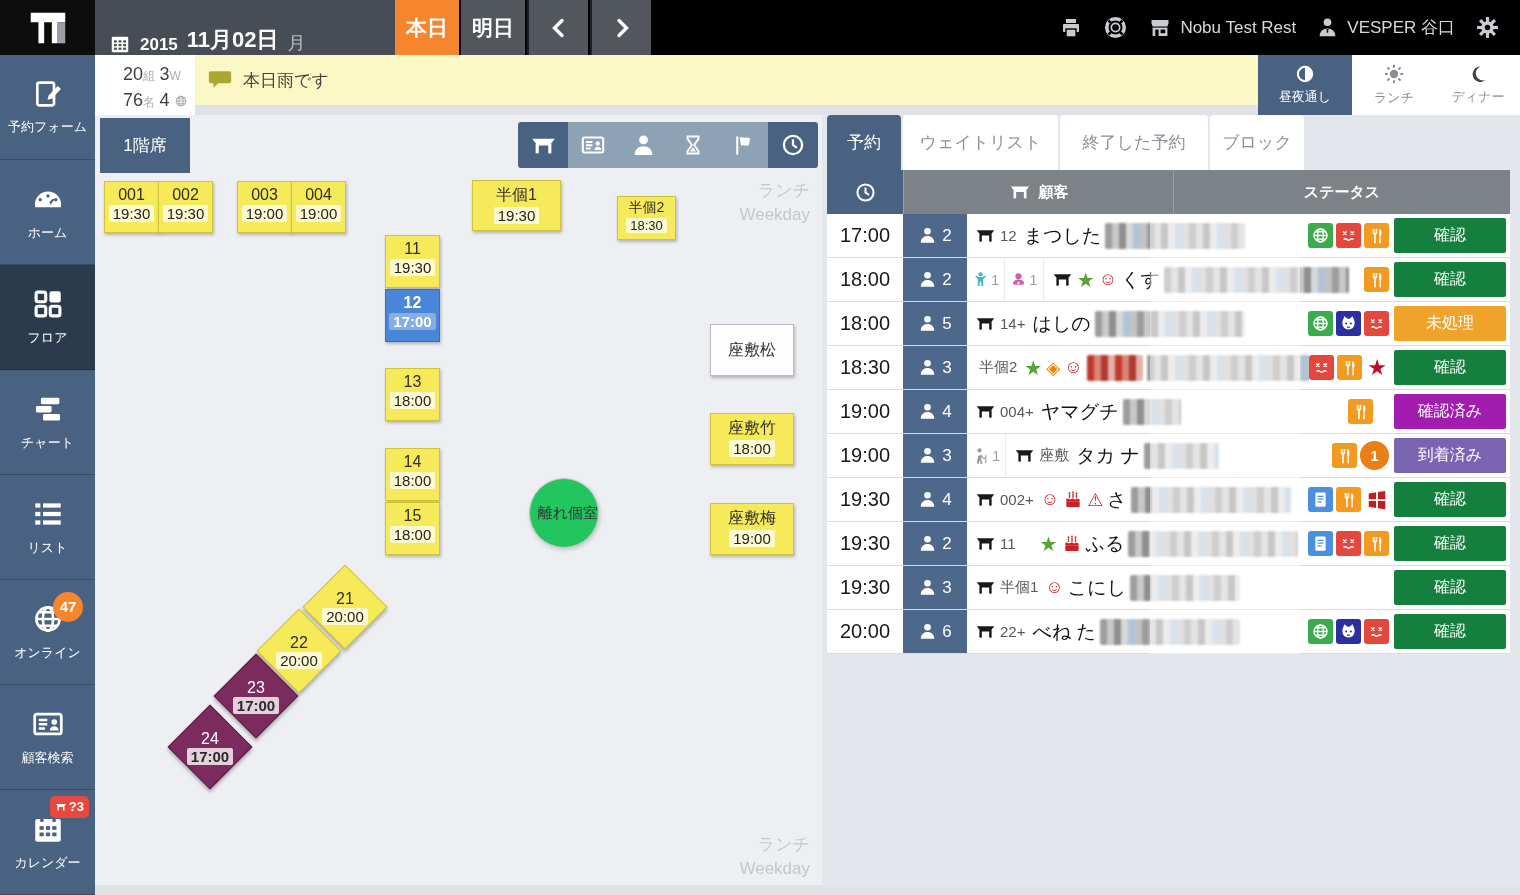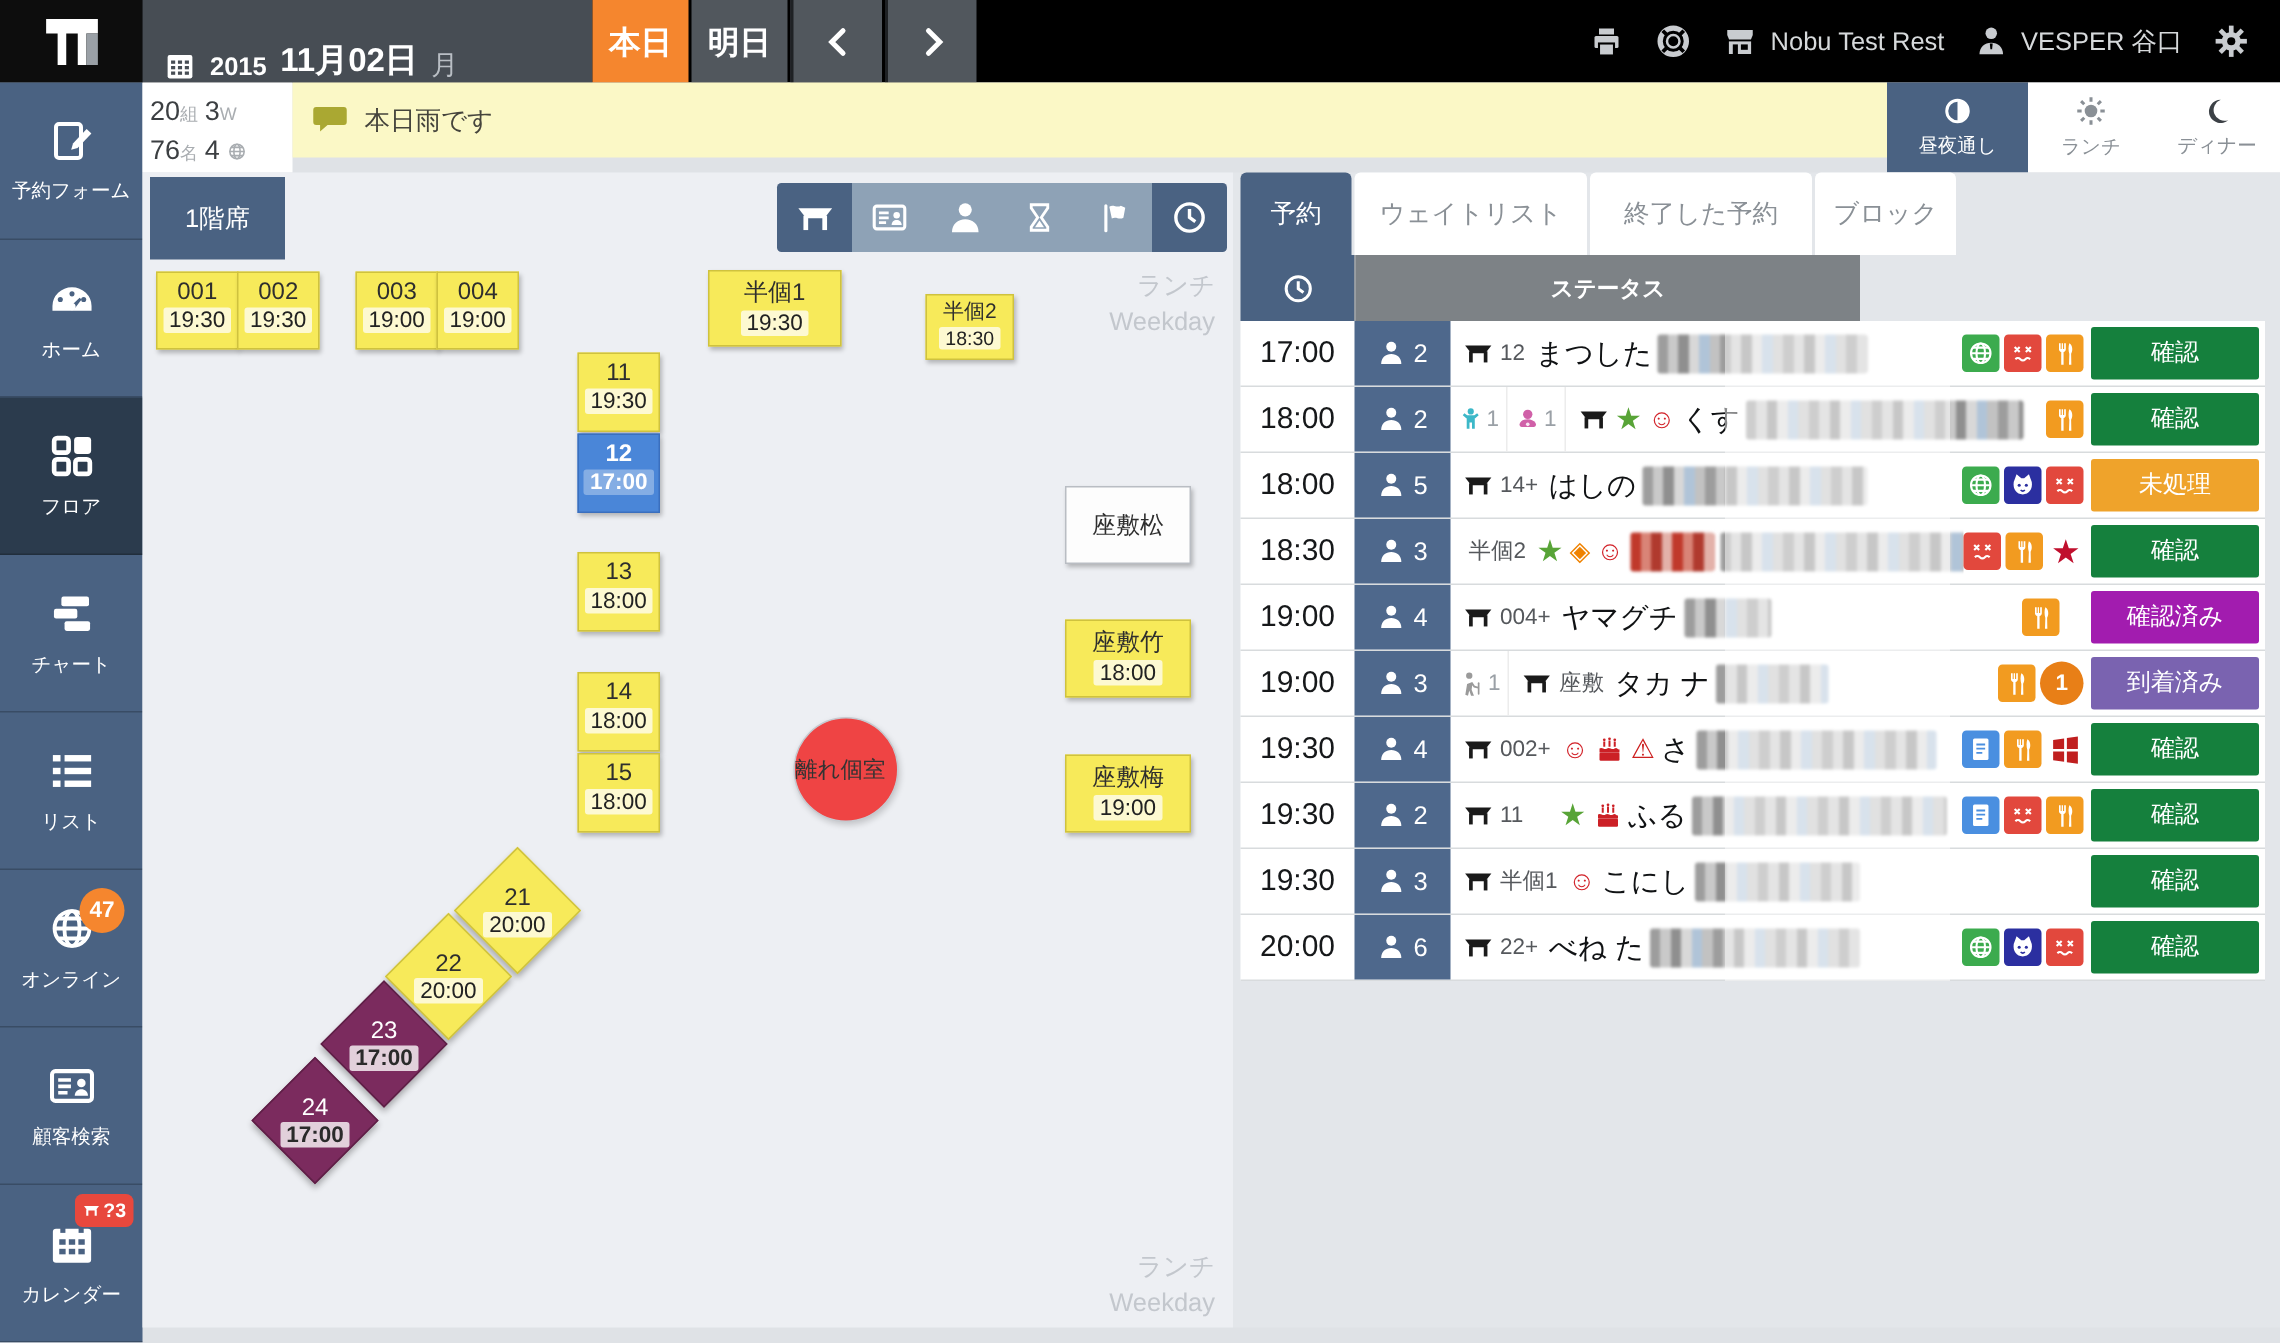--- a/index.html
+++ b/index.html
@@ -26,21 +26,21 @@
 
   
   #sidebar { position:absolute; left:0; top:55px; width:95px; height:840px; background:#4a6282; }
   .side-item { position:relative; height:105px; display:flex; flex-direction:column; align-items:center; justify-content:center; gap:8px; color:#fff; border-bottom:1px solid rgba(0,0,0,.22); cursor:pointer; }
   .side-item.active { background:#2b3b4d; }
   .side-item .slabel { font-size:13px; white-space:nowrap; }
   .sbadge { position:absolute; top:12px; right:12px; background:#f5862e; color:#fff; border-radius:50%; min-width:30px; height:30px; line-height:30px; text-align:center; font-size:15px; font-weight:bold; }
   .sbadge.red { background:#e8483d; border-radius:5px; height:22px; line-height:22px; top:6px; right:6px; padding:0 5px; display:flex; align-items:center; gap:2px; font-size:13px; }
 
   
-  .counts { position:absolute; left:95px; top:55px; width:100px; height:60px; background:#fff; padding:7px 0 0 5px; line-height:24px; white-space:nowrap; }
+  .counts { position:absolute; left:95px; top:55px; width:100px; height:60px; background:#fff; padding:7px 0 0 28px; line-height:24px; white-space:nowrap; }
   .counts .num { font-size:18px; color:#3c3f42; }
   .counts .unit { font-size:12px; color:#a9adb1; }
   .note { position:absolute; left:195px; top:55px; width:1063px; height:50px; background:#fbf8c6; display:flex; align-items:center; gap:10px; padding-left:12px; }
   .note .ntext { font-size:17px; color:#45443c; }
   .shbtn { position:absolute; top:55px; height:60px; display:flex; flex-direction:column; align-items:center; justify-content:center; gap:4px; font-size:13px; cursor:pointer; }
   #sh-all { left:1258px; width:94px; background:#4a6282; color:#fff; }
   #sh-lunch { left:1352px; width:84px; background:#fff; color:#8a9096; }
   #sh-dinner { left:1436px; width:84px; background:#fff; color:#8a9096; }
 
   
@@ -61,21 +61,21 @@
   .tbl.blue .tm { background:rgba(255,255,255,.32); color:#fff; font-weight:bold; }
   .tbl.white { background:#fdfdfd; border-color:#b9bdc3; padding-top:15px; }
   .tbl.small { font-size:14px; padding-top:2px; }
   .tbl.small .tm { font-size:13px; }
   .dia { position:absolute; width:60px; height:60px; transform:rotate(45deg); background:#f7ea5a; border:1px solid #cfc23e; box-shadow:2px 2px 4px rgba(0,0,0,.3); cursor:pointer; }
   .dia .din { transform:rotate(-45deg); width:100%; height:100%; display:flex; flex-direction:column; align-items:center; justify-content:center; font-size:16px; color:#2e2e2e; }
   .dia .tm { background:rgba(255,255,255,.72); font-size:15px; padding:0 4px; border-radius:2px; color:#222; }
   .dia.purple { background:#7b2b5e; border-color:#5e1f46; }
   .dia.purple .din { color:#fff; }
   .dia.purple .tm { background:rgba(255,255,255,.78); color:#2a2a2a; font-weight:bold; }
-  #room-circle { position:absolute; left:434px; top:363px; width:70px; height:70px; border-radius:50%; background:#ef4444; border:1px solid #c6cad0; box-shadow:1px 2px 4px rgba(0,0,0,.18); display:flex; align-items:center; justify-content:flex-start; font-size:15px; color:#333; cursor:pointer; }
+  #room-circle { position:absolute; left:434px; top:363px; width:70px; height:70px; border-radius:50%; background:#22c55e; border:1px solid #c6cad0; box-shadow:1px 2px 4px rgba(0,0,0,.18); display:flex; align-items:center; justify-content:flex-end; font-size:15px; color:#333; cursor:pointer; }
 
   
   #panel { position:absolute; left:822px; top:115px; width:698px; height:770px; background:#e3e6ea; }
   .ptab { position:absolute; top:0; height:55px; border-radius:4px 4px 0 0; display:flex; align-items:center; justify-content:center; font-size:17px; cursor:pointer; background:#fff; color:#8a9096; }
   .ptab.active { background:#4a6282; color:#fff; }
   #phead { position:absolute; left:5px; top:55px; height:44px; display:flex; }
   .hcell { display:flex; align-items:center; justify-content:center; gap:8px; color:#fff; font-size:15px; font-weight:bold; }
   #ph-time { width:76px; background:#4a6282; }
   #ph-cust { width:270px; background:#7d8286; border-left:1px solid #9a9ea2; }
   #ph-status { width:337px; background:#7d8286; border-left:1px solid #9a9ea2; }
@@ -577,20 +577,26 @@
     <div class="ptab" style="left:81px;width:155px">ウェイトリスト</div>
     <div class="ptab" style="left:238px;width:148px">終了した予約</div>
     <div class="ptab" style="left:388px;width:94px">ブロック</div>
 
     <div id="phead">
       <div class="hcell" id="ph-time">
           <svg class="ic" width="23" height="23" color="#fff">
             <use href="#sym-clock"></use>
           </svg>
         </div>
+      <div class="hcell" id="ph-cust">
+          <svg class="ic" width="22" height="22" color="#fff">
+            <use href="#sym-table"></use>
+          </svg>
+          <span>顧客</span>
+        </div>
       <div class="hcell" id="ph-status">
           <span>ステータス</span>
         </div>
     </div>
 
     <div id="rows">
 
       <div class="rrow">
         <div class="c-time">17:00</div>
         <div class="c-party">

